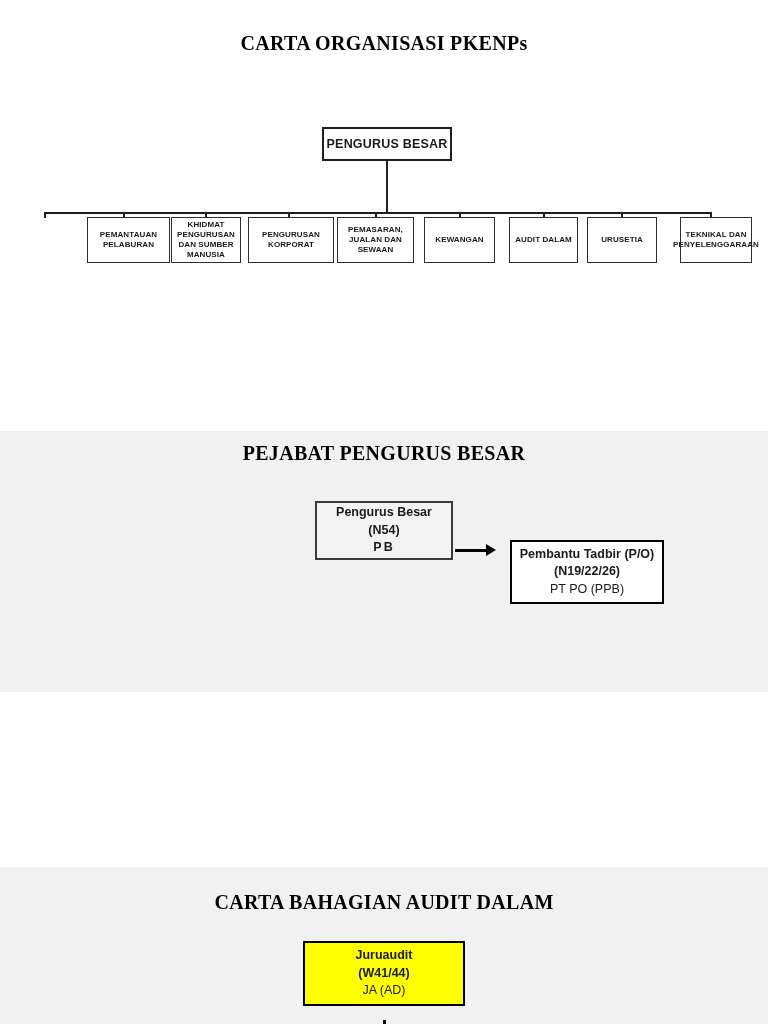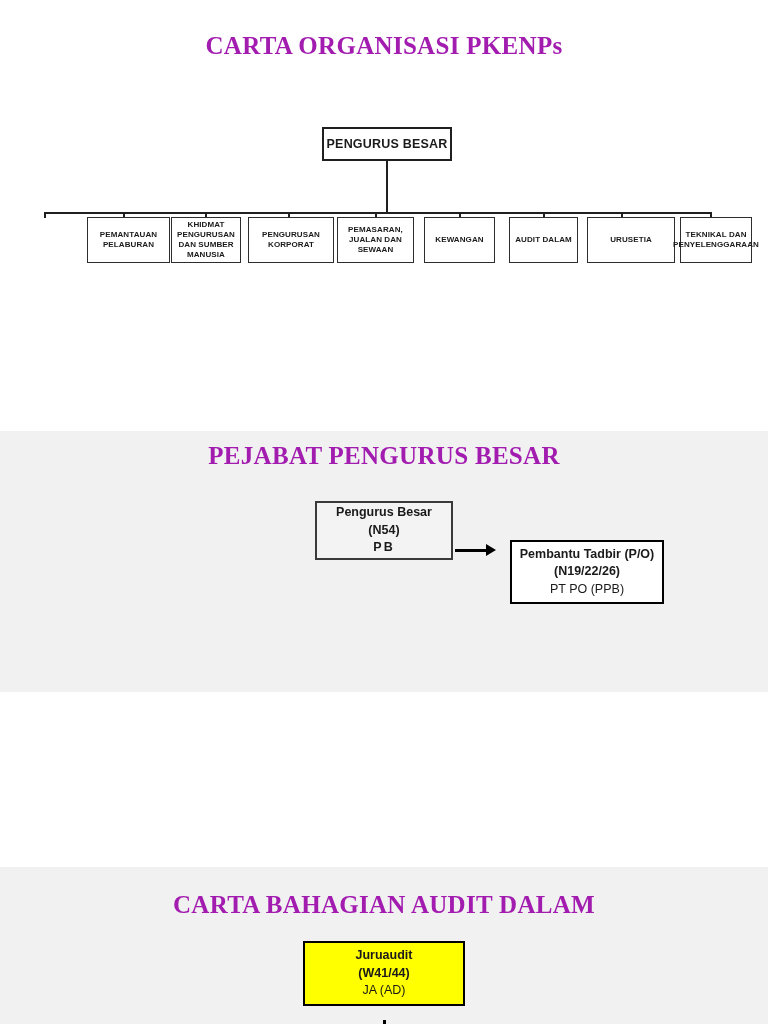--- a/index.html
+++ b/index.html
@@ -11,22 +11,22 @@
   }
   *{margin:0;padding:0;box-sizing:border-box;}
   html,body{background:#fff;}
   .page{
     position:relative;width:768px;height:1024px;overflow:hidden;
     background:var(--page-bg);
     font-family:"Liberation Sans",sans-serif;color:var(--text);
   }
   .doc-title{
     position:absolute;left:0;width:768px;text-align:center;
-    font-family:"Liberation Serif",serif;font-weight:bold;font-size:25px;
-    color:#a21caf;letter-spacing:.3px;
+    font-family:"Liberation Serif",serif;font-weight:bold;font-size:20px;
+    color:#000000;letter-spacing:.3px;
   }
   .title-top{top:32px;}
   
   .root-box{
     position:absolute;left:322px;top:127px;width:130px;height:34px;
     background:#fff;border:2px solid #1f1f1f;
     display:flex;align-items:center;justify-content:center;
     font-weight:bold;font-size:12.5px;letter-spacing:.2px;
   }
   .line{position:absolute;background:#1f1f1f;}
@@ -94,21 +94,21 @@
   <div class="line stub" style="left:543px"></div>
   <div class="line stub" style="left:621px"></div>
   <div class="line stub" style="left:710px"></div>
 
   <div class="dept-box" style="left:87px;width:83px">PEMANTAUAN PELABURAN</div>
   <div class="dept-box" style="left:171px;width:70px">KHIDMAT PENGURUSAN DAN SUMBER MANUSIA</div>
   <div class="dept-box" style="left:248px;width:86px">PENGURUSAN KORPORAT</div>
   <div class="dept-box" style="left:337px;width:77px">PEMASARAN, JUALAN DAN SEWAAN</div>
   <div class="dept-box" style="left:424px;width:71px">KEWANGAN</div>
   <div class="dept-box" style="left:509px;width:69px">AUDIT DALAM</div>
-  <div class="dept-box" style="left:587px;width:88px">URUSETIA</div>
+  <div class="dept-box" style="left:587px;width:70px">URUSETIA</div>
   <div class="dept-box" style="left:680px;width:72px">TEKNIKAL DAN PENYELENGGARAAN</div>
 
   <div class="band band-pejabat">
     <div class="doc-title" style="top:11px">PEJABAT PENGURUS BESAR</div>
 
     <div class="org-card manager-box">
       <div class="ln-b">Pengurus Besar</div>
       <div class="ln-b">(N54)</div>
       <div class="ln-b ln-sp">PB</div>
     </div>

